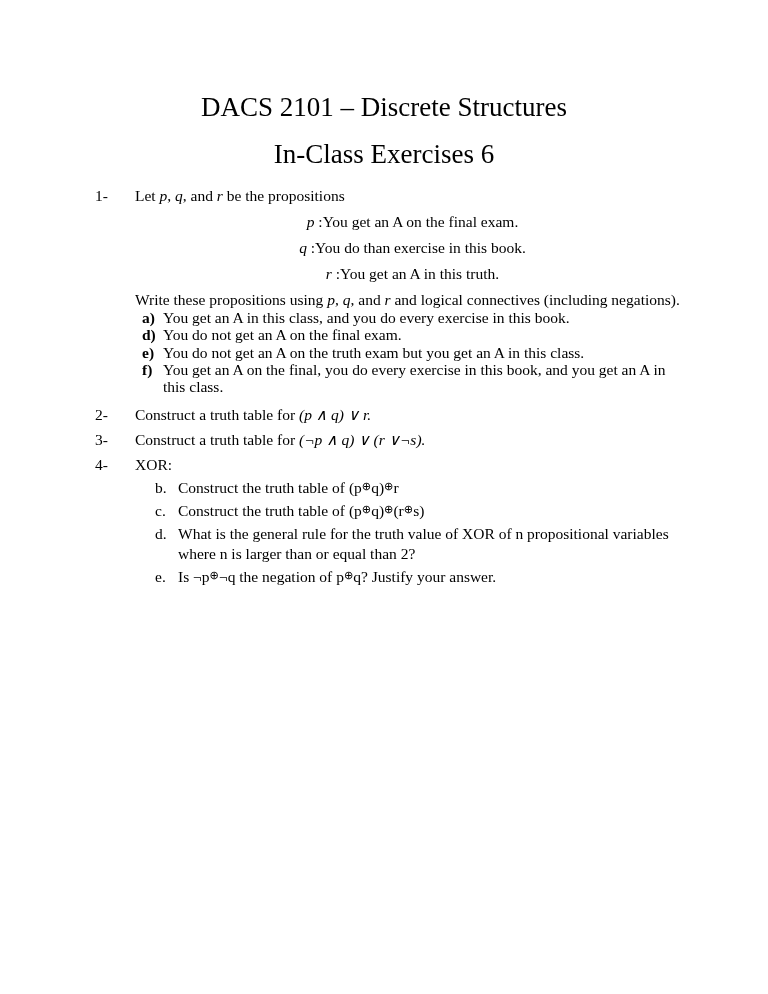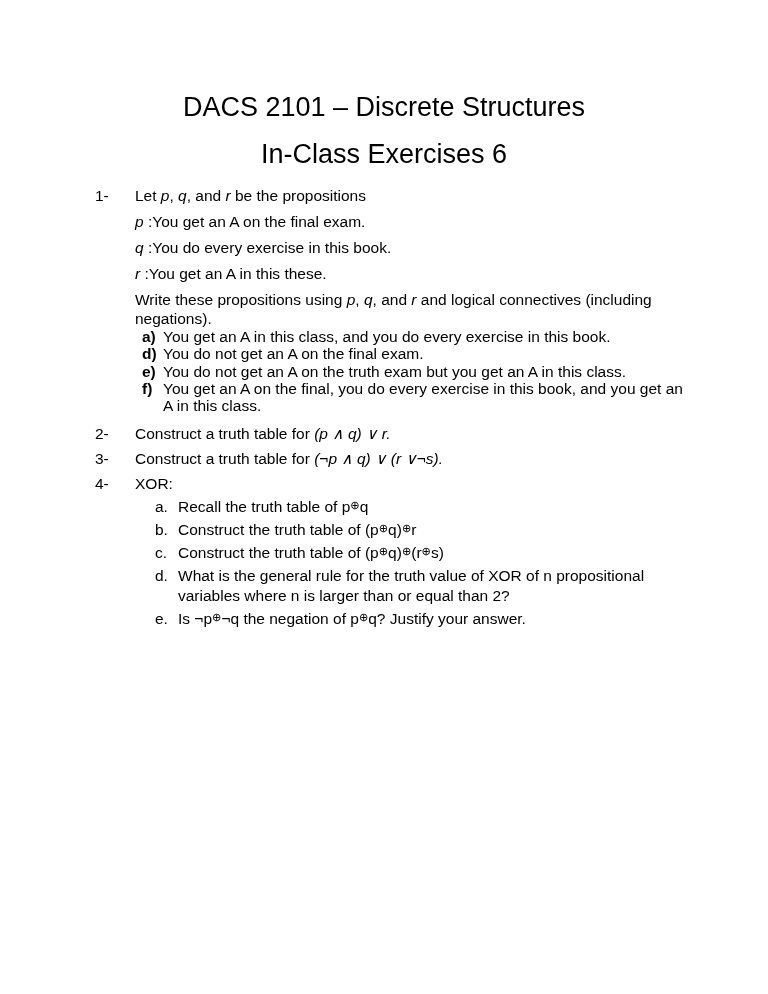--- a/index.html
+++ b/index.html
@@ -6,21 +6,21 @@
     margin: 0;
     padding: 0;
     background: #ffffff;
   }
   .page {
     position: relative;
     width: 768px;
     height: 994px;
     background: #ffffff;
     color: #000000;
-    font-family: Liberation Sans, sans-serif;
+    font-family: Liberation Serif, serif;
     font-size: 15.5px;
     overflow: hidden;
   }
   .titles {
     padding-top: 84px;
     text-align: center;
   }
   .title-line {
     font-size: 27px;
     line-height: 47px;
@@ -42,20 +42,21 @@
     line-height: 19px;
   }
   .para {
     line-height: 19px;
   }
   .intro {
     margin-bottom: 7px;
   }
   .prop {
     margin-bottom: 7px;
+    text-align: center;
   }
   .abc-item {
     line-height: 17.3px;
     padding-left: 28px;
     text-indent: -21px;
   }
   .abc-label {
     font-weight: bold;
     display: inline-block;
     width: 21px;
@@ -98,22 +99,22 @@
     <div class="title-line">DACS 2101 – Discrete Structures</div>
     <div class="title-line">In-Class Exercises 6</div>
   </div>
 
   <div class="content">
 
     <div class="item">
       <span class="item-num">1-</span>
       <div class="para intro"><span class="seg-n">Let </span><span class="seg-i">p</span><span class="seg-n">, </span><span class="seg-i">q</span><span class="seg-n">, and </span><span class="seg-i">r</span><span class="seg-n"> be the propositions</span></div>
       <div class="para prop"><span class="seg-i">p</span><span class="seg-n"> :You get an A on the final exam.</span></div>
-      <div class="para prop"><span class="seg-i">q</span><span class="seg-n"> :You do every exercise in this book.</span></div>
-      <div class="para prop"><span class="seg-i">r</span><span class="seg-n"> :You get an A in this these.</span></div>
+      <div class="para prop"><span class="seg-i">q</span><span class="seg-n"> :You do than exercise in this book.</span></div>
+      <div class="para prop"><span class="seg-i">r</span><span class="seg-n"> :You get an A in this truth.</span></div>
       <div class="para"><span class="seg-n">Write these propositions using </span><span class="seg-i">p</span><span class="seg-n">, </span><span class="seg-i">q</span><span class="seg-n">, and </span><span class="seg-i">r</span><span class="seg-n"> and logical connectives (including negations).</span></div>
       <div class="abc-list">
         <div class="abc-item"><span class="abc-label">a)</span><span>You get an A in this class, and you do every exercise in this book.</span></div>
         <div class="abc-item"><span class="abc-label">d)</span><span>You do not get an A on the final exam.</span></div>
         <div class="abc-item"><span class="abc-label">e)</span><span>You do not get an A on the truth exam but you get an A in this class.</span></div>
         <div class="abc-item"><span class="abc-label">f)</span><span>You get an A on the final, you do every exercise in this book, and you get an A in this class.</span></div>
       </div>
     </div>
 
     <div class="item item-simple item-gap">
@@ -123,21 +124,20 @@
 
     <div class="item item-simple">
       <span class="item-num">3-</span>
       <div class="para"><span class="seg-n">Construct a truth table for </span><span class="seg-i">(¬p ∧ q) ∨ (r ∨¬s).</span></div>
     </div>
 
     <div class="item">
       <span class="item-num">4-</span>
       <div class="para">XOR:</div>
       <div class="sub-list">
-        <div class="sub-item"><span class="sub-label">a.</span><span><span class="seg-n">Recall the truth table of p</span><span class="seg-o">⊕</span><span class="seg-n">q</span></span></div>
         <div class="sub-item"><span class="sub-label">b.</span><span><span class="seg-n">Construct the truth table of (p</span><span class="seg-o">⊕</span><span class="seg-n">q)</span><span class="seg-o">⊕</span><span class="seg-n">r</span></span></div>
         <div class="sub-item"><span class="sub-label">c.</span><span><span class="seg-n">Construct the truth table of (p</span><span class="seg-o">⊕</span><span class="seg-n">q)</span><span class="seg-o">⊕</span><span class="seg-n">(r</span><span class="seg-o">⊕</span><span class="seg-n">s)</span></span></div>
         <div class="sub-item"><span class="sub-label">d.</span><span><span class="seg-n">What is the general rule for the truth value of XOR of n propositional variables where n is larger than or equal than 2?</span></span></div>
         <div class="sub-item"><span class="sub-label">e.</span><span><span class="seg-n">Is ¬p</span><span class="seg-o">⊕</span><span class="seg-n">¬q the negation of p</span><span class="seg-o">⊕</span><span class="seg-n">q? Justify your answer.</span></span></div>
       </div>
     </div>
 
   </div>
 </div>
 

